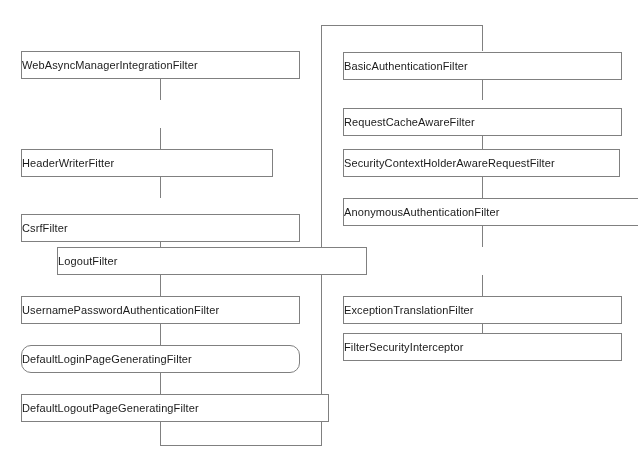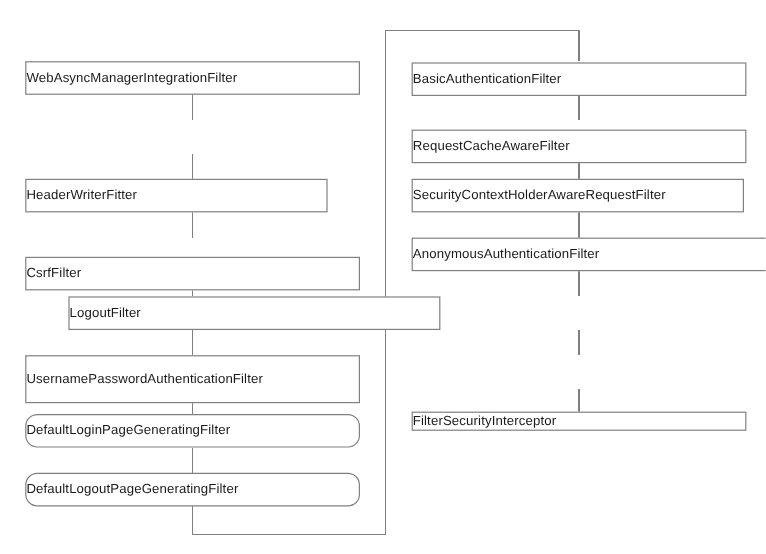--- a/index.html
+++ b/index.html
@@ -84,47 +84,50 @@
   </div>
 
   <div class="node" style="left:21px; top:198px; width:279px; height:28px;margin-top:16px;">
     <span class="node-label">CsrfFilter</span>
   </div>
 
   <div class="node" style="left:21px; top:247px; width:310px; height:28px;margin-left:36px;">
     <span class="node-label">LogoutFilter</span>
   </div>
 
-  <div class="node" style="left:21px; top:296px; width:279px; height:40px;">
+  <div class="node" style="left:21px; top:296px; width:279px; height:28px;">
     <span class="node-label">UsernamePasswordAuthenticationFilter</span>
   </div>
 
   <div class="node" style="left:21px; top:345px; width:279px; height:28px;border-radius:10px;">
     <span class="node-label">DefaultLoginPageGeneratingFilter</span>
   </div>
 
-  <div class="node" style="left:21px; top:394px; width:279px; height:28px;border-radius:10px;">
+  <div class="node" style="left:21px; top:394px; width:308px; height:28px;">
     <span class="node-label">DefaultLogoutPageGeneratingFilter</span>
   </div>
 
   <div class="node" style="left:343px; top:52px; width:279px; height:28px;">
     <span class="node-label">BasicAuthenticationFilter</span>
   </div>
 
   <div class="node" style="left:343px; top:108px; width:279px; height:28px;">
     <span class="node-label">RequestCacheAwareFilter</span>
   </div>
 
   <div class="node" style="left:343px; top:149px; width:277px; height:28px;">
     <span class="node-label">SecurityContextHolderAwareRequestFilter</span>
   </div>
 
   <div class="node" style="left:343px; top:198px; width:327px; height:28px;">
     <span class="node-label">AnonymousAuthenticationFilter</span>
   </div>
 
 
+  <div class="node" style="left:343px; top:296px; width:279px; height:28px;">
+    <span class="node-label">ExceptionTranslationFilter</span>
+  </div>
 
-  <div class="node" style="left:343px; top:343px; width:279px; height:16px;">
+  <div class="node" style="left:343px; top:333px; width:279px; height:28px;">
     <span class="node-label">FilterSecurityInterceptor</span>
   </div>
 
 </div>
 
 </body></html>

